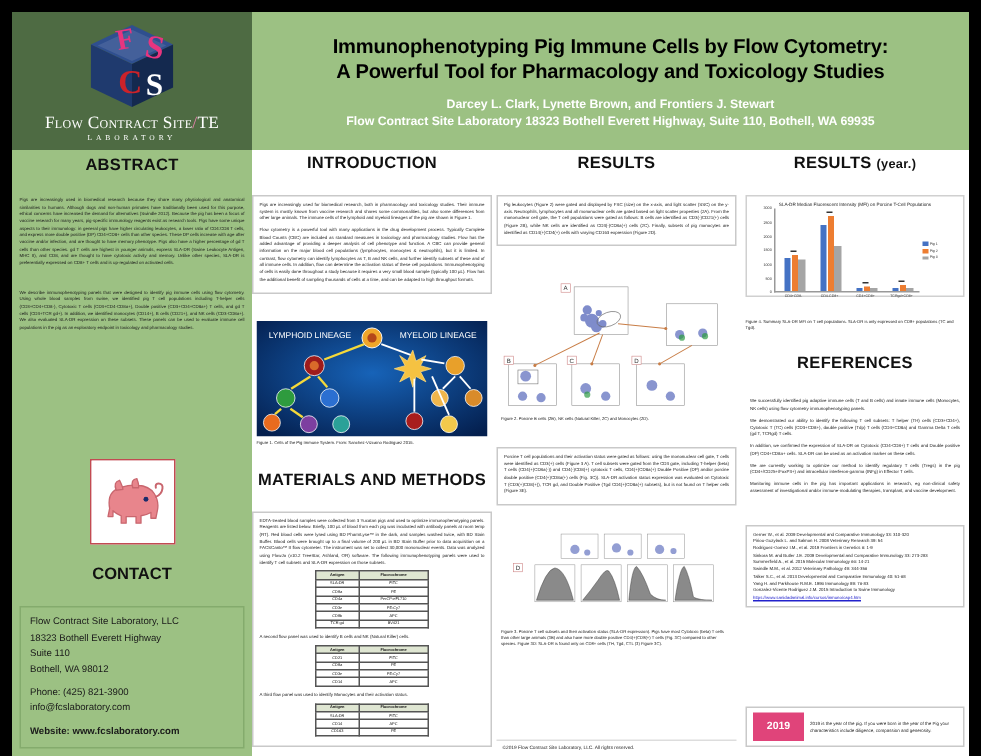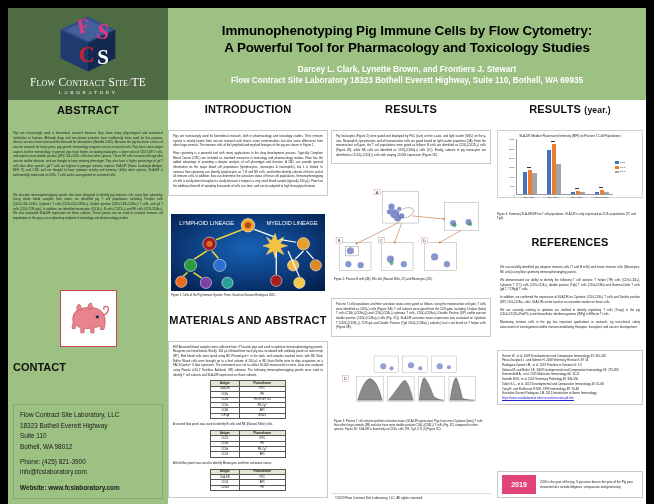--- a/index.html
+++ b/index.html
@@ -80,21 +80,21 @@
   .ref-line {
     font-size: 2.9px; line-height: 1.62; color: #1a1a1a; text-align: left;
   }
   .ref-link { color: #2222cc; text-decoration: underline; }
   
   .contact-img {
     width: 57px; height: 57px; background: #ffffff;
     border: 1px solid #c24a52; margin: 2px auto 1px auto;
     display: block;
   }
-  .contact-title { text-align: left; font-size: 11px; font-weight: 700; color: #111; margin: 1px 0 19px 0; }
+  .contact-title { text-align: center; font-size: 11px; font-weight: 700; color: #111; margin: 1px 0 3px 0; }
   .contact-box { background: #9cc183; border: 1px solid #84ab6d; padding: 5px 6px; }
   .cline { font-size: 6.4px; line-height: 1.62; color: #1a1a1a; }
   .cline.b { font-weight: 700; }
   .cgap { height: 5px; }
   
   .lineage { width: 100%; display: block; }
   
   table.mtbl { border-collapse: collapse; margin: 3px auto; width: 76px; }
   table.mtbl td, table.mtbl th {
     border: .4px solid #555; font-size: 2.6px;
@@ -249,21 +249,21 @@
               <path d="M214 50 L244 55"></path>
             <path d="M258 72 L242 88"></path>
               <path d="M264 72 L278 88"></path>
             <path d="M205 75 L205 118"></path>
               <path d="M228 72 L250 122"></path>
           </g>
         </svg>
         <div class="cap">Figure 1. Cells of the Pig Immune System. From: Sanchez-Vizcaino Rodriguez 2015.</div>
       </div>
 
-      <h2 class="sec">MATERIALS AND ABSTRACT</h2>
+      <h2 class="sec">MATERIALS AND METHODS</h2>
       <div class="wbox">
         <div class="para">EDTA-treated blood samples were collected from 3 Yucatan pigs and used to optimize immunophenotyping panels. Reagents are listed below. Briefly, 100 µL of blood from each pig was incubated with antibody panels at room temp (RT). Red blood cells were lysed using BD PharmLyse™ in the dark, and samples washed twice, with BD Stain Buffer. Blood cells were brought up to a final volume of 200 µL in BD Stain Buffer prior to data acquisition on a FACSCanto™ II flow cytometer. The instrument was set to collect 30,000 mononuclear events. Data was analyzed using FlowJo (v10.2 TreeStar, Ashland, OR) software. The following immunophenotyping panels were used to identify T cell subsets and SLA-DR expression on those subsets.</div>
         <table class="mtbl">
           <thead>
               <tr>
             <th>Antigen</th>
             <th>Fluorochrome</th>
           </tr>
             </thead>
           <tbody>

